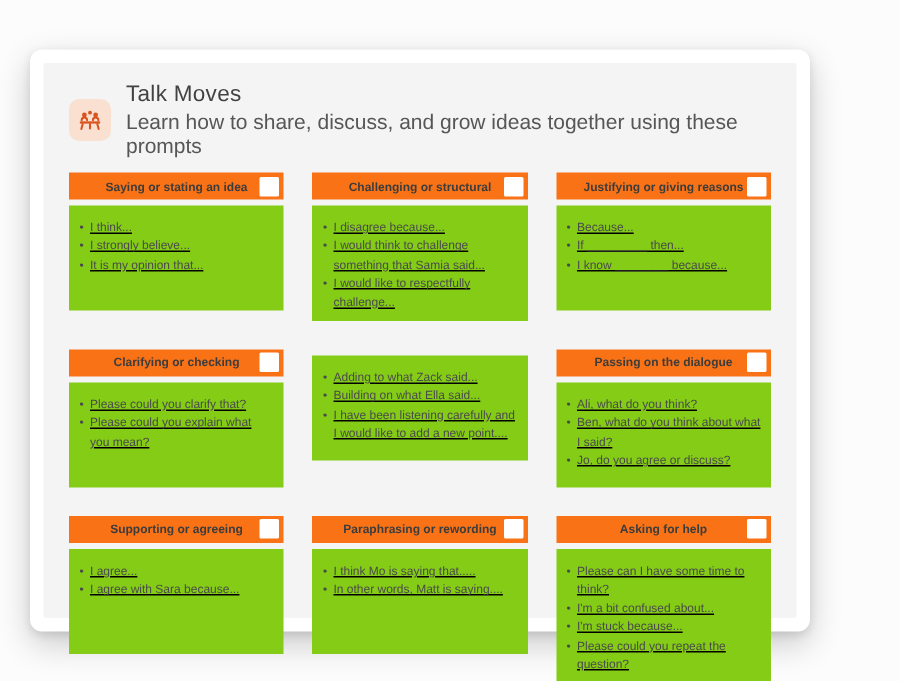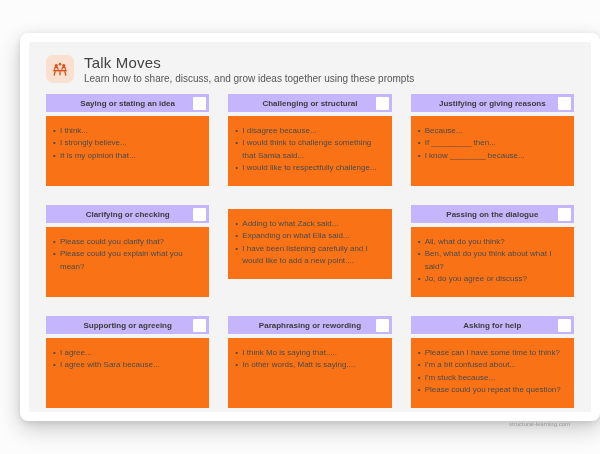--- a/index.html
+++ b/index.html
@@ -8,21 +8,21 @@
     width: 600px;
     height: 454px;
     background: #fcfcfc;
     font-family: "Liberation Sans", "DejaVu Sans", sans-serif;
     overflow: hidden;
   }
   .sheet {
     position: absolute;
     left: 20px;
     top: 33px;
-    width: 580px;
+    width: 520px;
     height: 388px;
     background: #ffffff;
     border-radius: 8px;
     box-shadow: 0 8px 22px rgba(0,0,0,0.20), 0 2px 6px rgba(0,0,0,0.10);
     box-sizing: border-box;
     padding: 9px;
   }
   .panel {
     width: 100%;
     height: 100%;
@@ -49,60 +49,61 @@
     justify-content: center;
     flex: 0 0 auto;
   }
   .title-block { display: flex; flex-direction: column; }
   .page-title {
     font-size: 15px;
     color: #424242;
     letter-spacing: 0.2px;
   }
   .page-subtitle {
-    font-size: 10px;
+    font-size: 14px;
     color: #565656;
     margin-top: 2px;
   }
   .grid {
     display: grid;
     grid-template-columns: repeat(3, 1fr);
     column-gap: 19px;
     row-gap: 19px;
     flex: 0 0 auto;
   }
   .card { display: flex; flex-direction: column; }
   .card-header {
     position: relative;
-    background: #c4b5fd;
+    background: #f97316;
     height: 18px;
     display: flex;
     align-items: center;
     justify-content: center;
   }
   .card-title {
     font-size: 8px;
     font-weight: bold;
     color: #3c3c3c;
   }
   .checkbox {
     position: absolute;
     right: 3px;
     top: 2.5px;
     width: 13px;
     height: 13px;
     background: #ffffff;
     border-radius: 1px;
   }
   .card-body {
-    background: #f97316;
+    background: #84cc16;
     min-height: 70px;
     margin-top: 4px;
     box-sizing: border-box;
     padding: 9px 7px 6px 7px;
+    text-decoration: underline;
   }
   ul.prompt-list {
     list-style: none;
     margin: 0;
     padding: 0;
   }
   ul.prompt-list li {
     font-size: 8px;
     line-height: 1.55;
     color: #4a4a4a;
@@ -204,21 +205,21 @@
               <li>Please could you clarify that?</li>
               <li>Please could you explain what you mean?</li>
             </ul>
     </div>
   </div>
 
   <div class="card">
     <div class="card-body">
       <ul class="prompt-list">
               <li>Adding to what Zack said...</li>
-              <li>Expanding on what Ella said...</li>
+              <li>Building on what Ella said...</li>
               <li>I have been listening carefully and I would like to add a new point....</li>
             </ul>
     </div>
   </div>
 
   <div class="card">
     <div class="card-header">
       <span class="card-title">Passing on the dialogue</span>
       <span class="checkbox"></span>
     </div>

